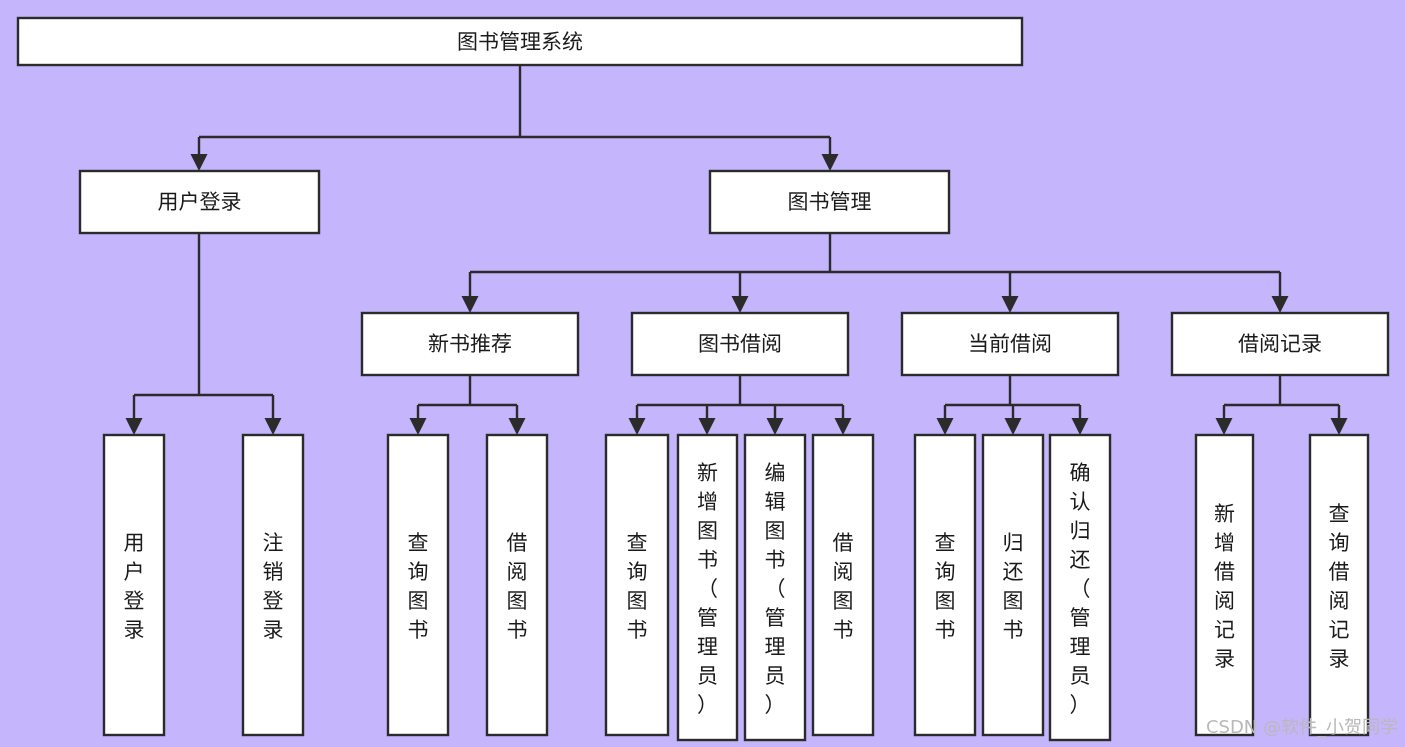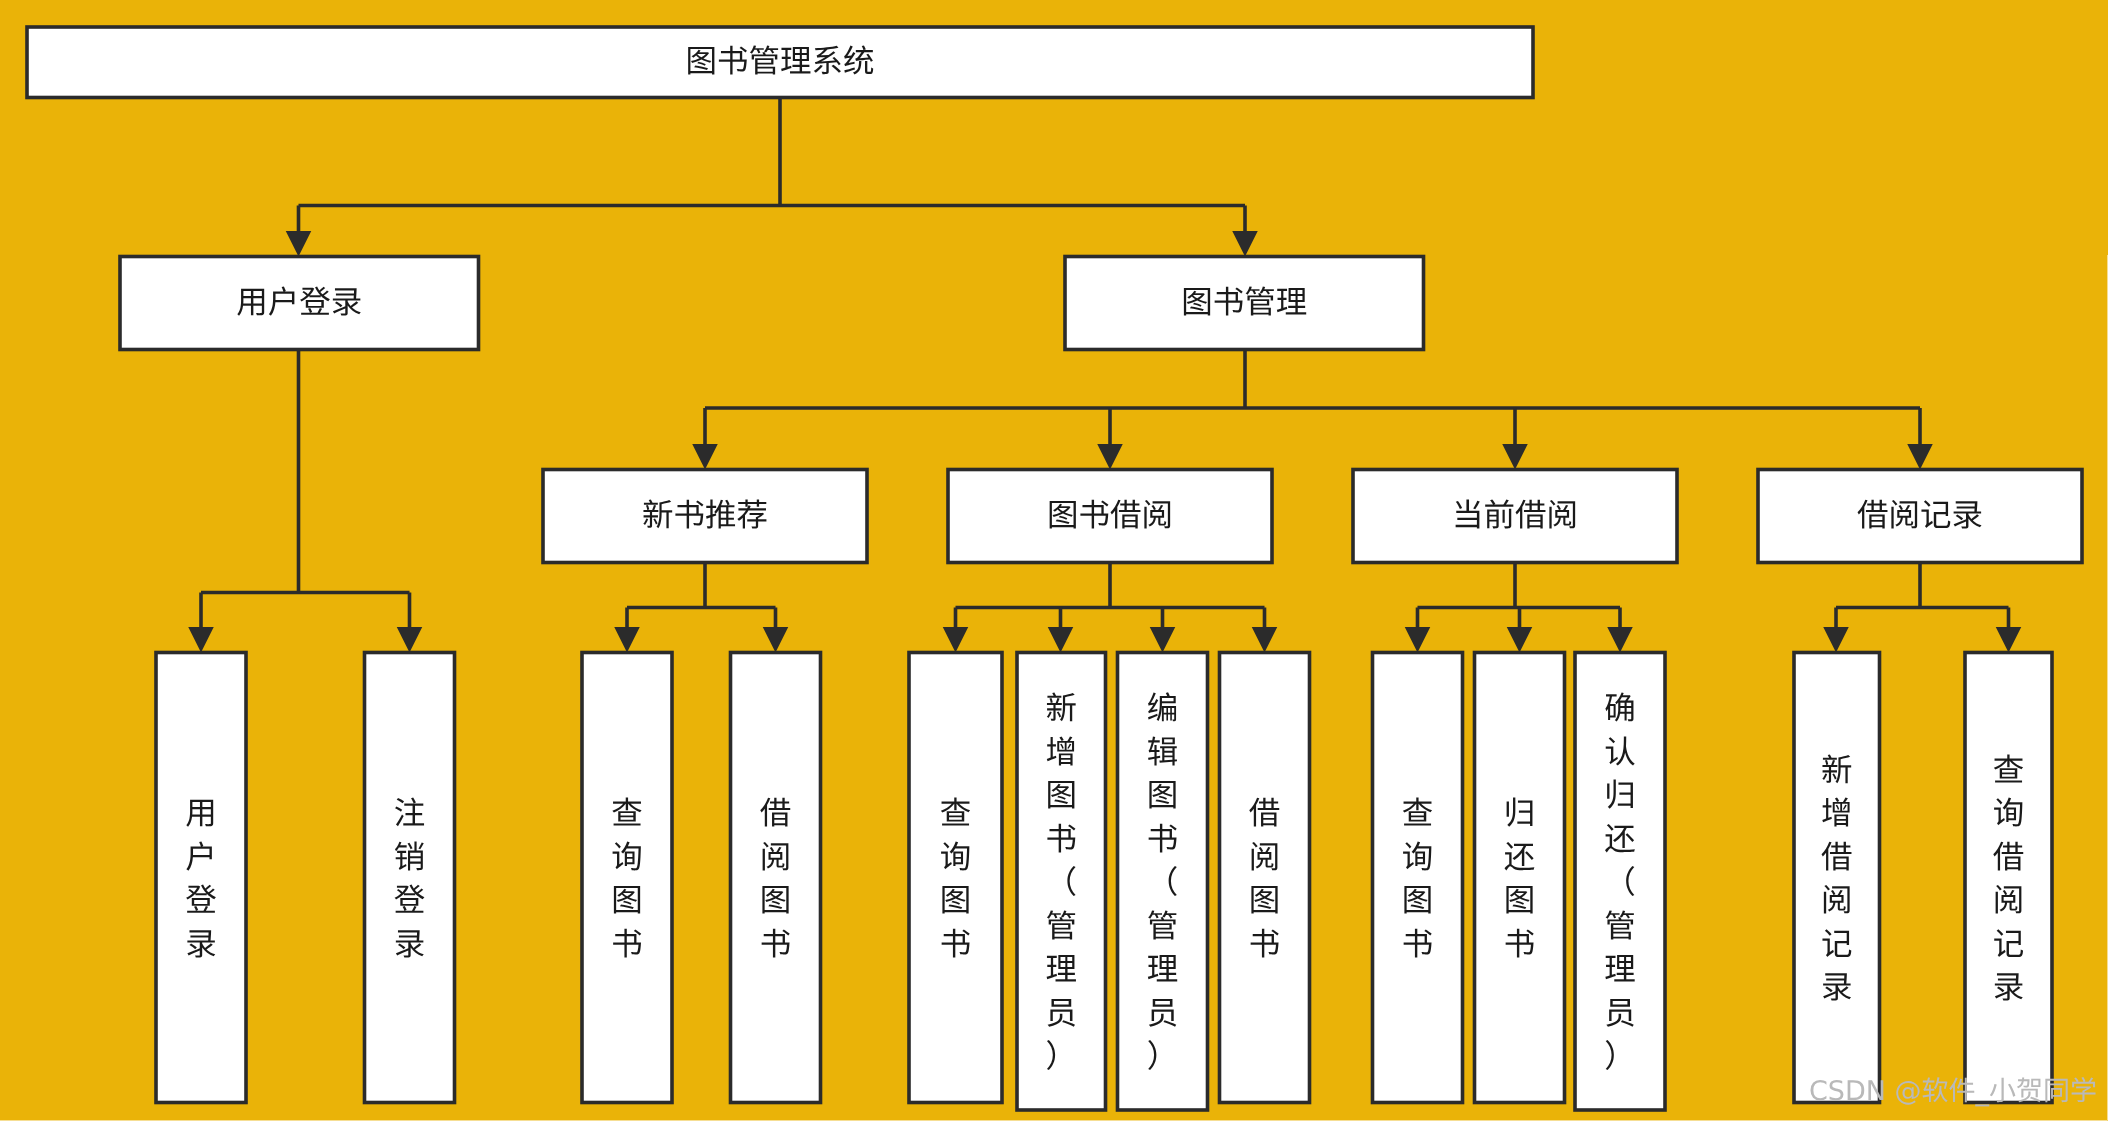--- a/index.html
+++ b/index.html
@@ -11,21 +11,21 @@
   body {
     width: 1405px;
     height: 747px;
     overflow: hidden;
     font-family: "DejaVu Sans", "Liberation Sans", sans-serif;
   }
   #diagram-root {
     position: relative;
     width: 1405px;
     height: 747px;
-    background: #eab308;
+    background: #c4b5fd;
   }
   svg.diagram-canvas {
     display: block;
     width: 1405px;
     height: 747px;
   }
   .node-rect {
     fill: #ffffff;
     stroke: #2b2b2b;
     stroke-width: 2.4;

